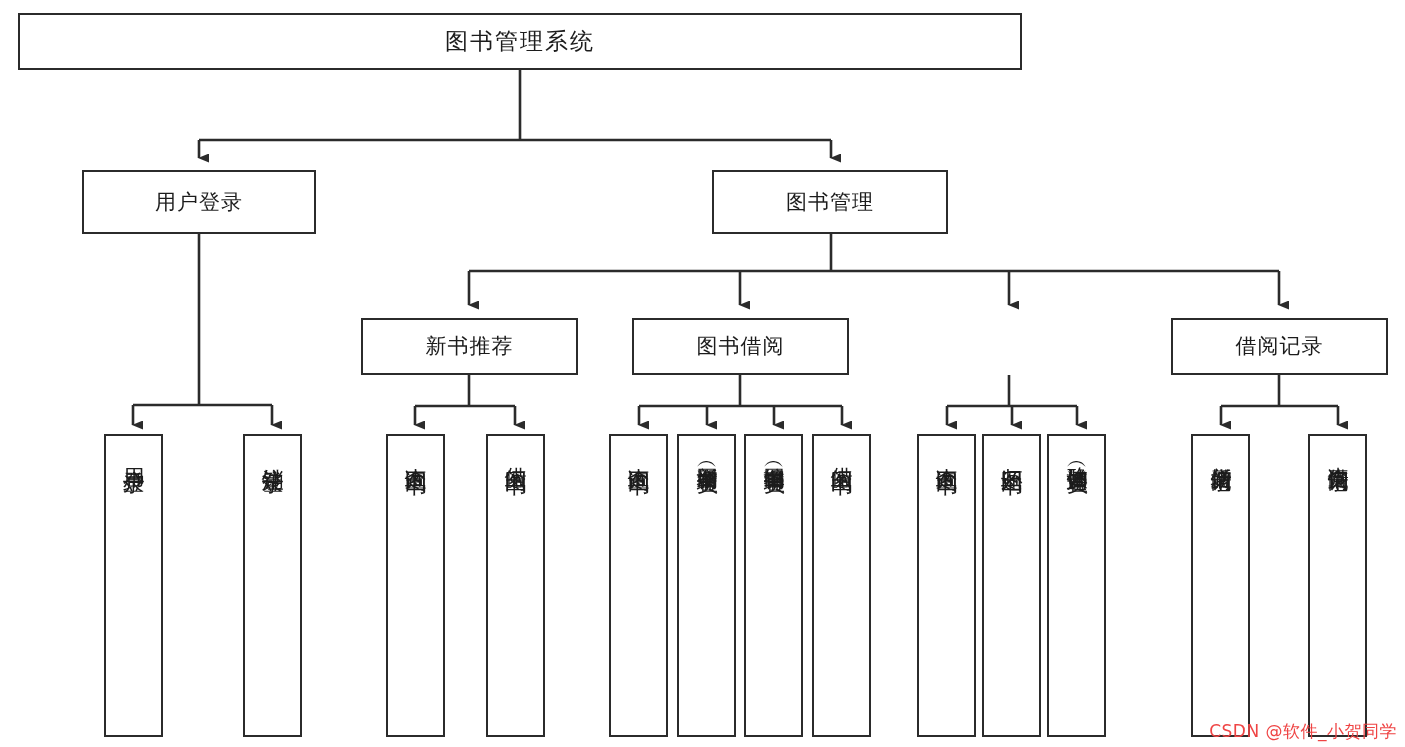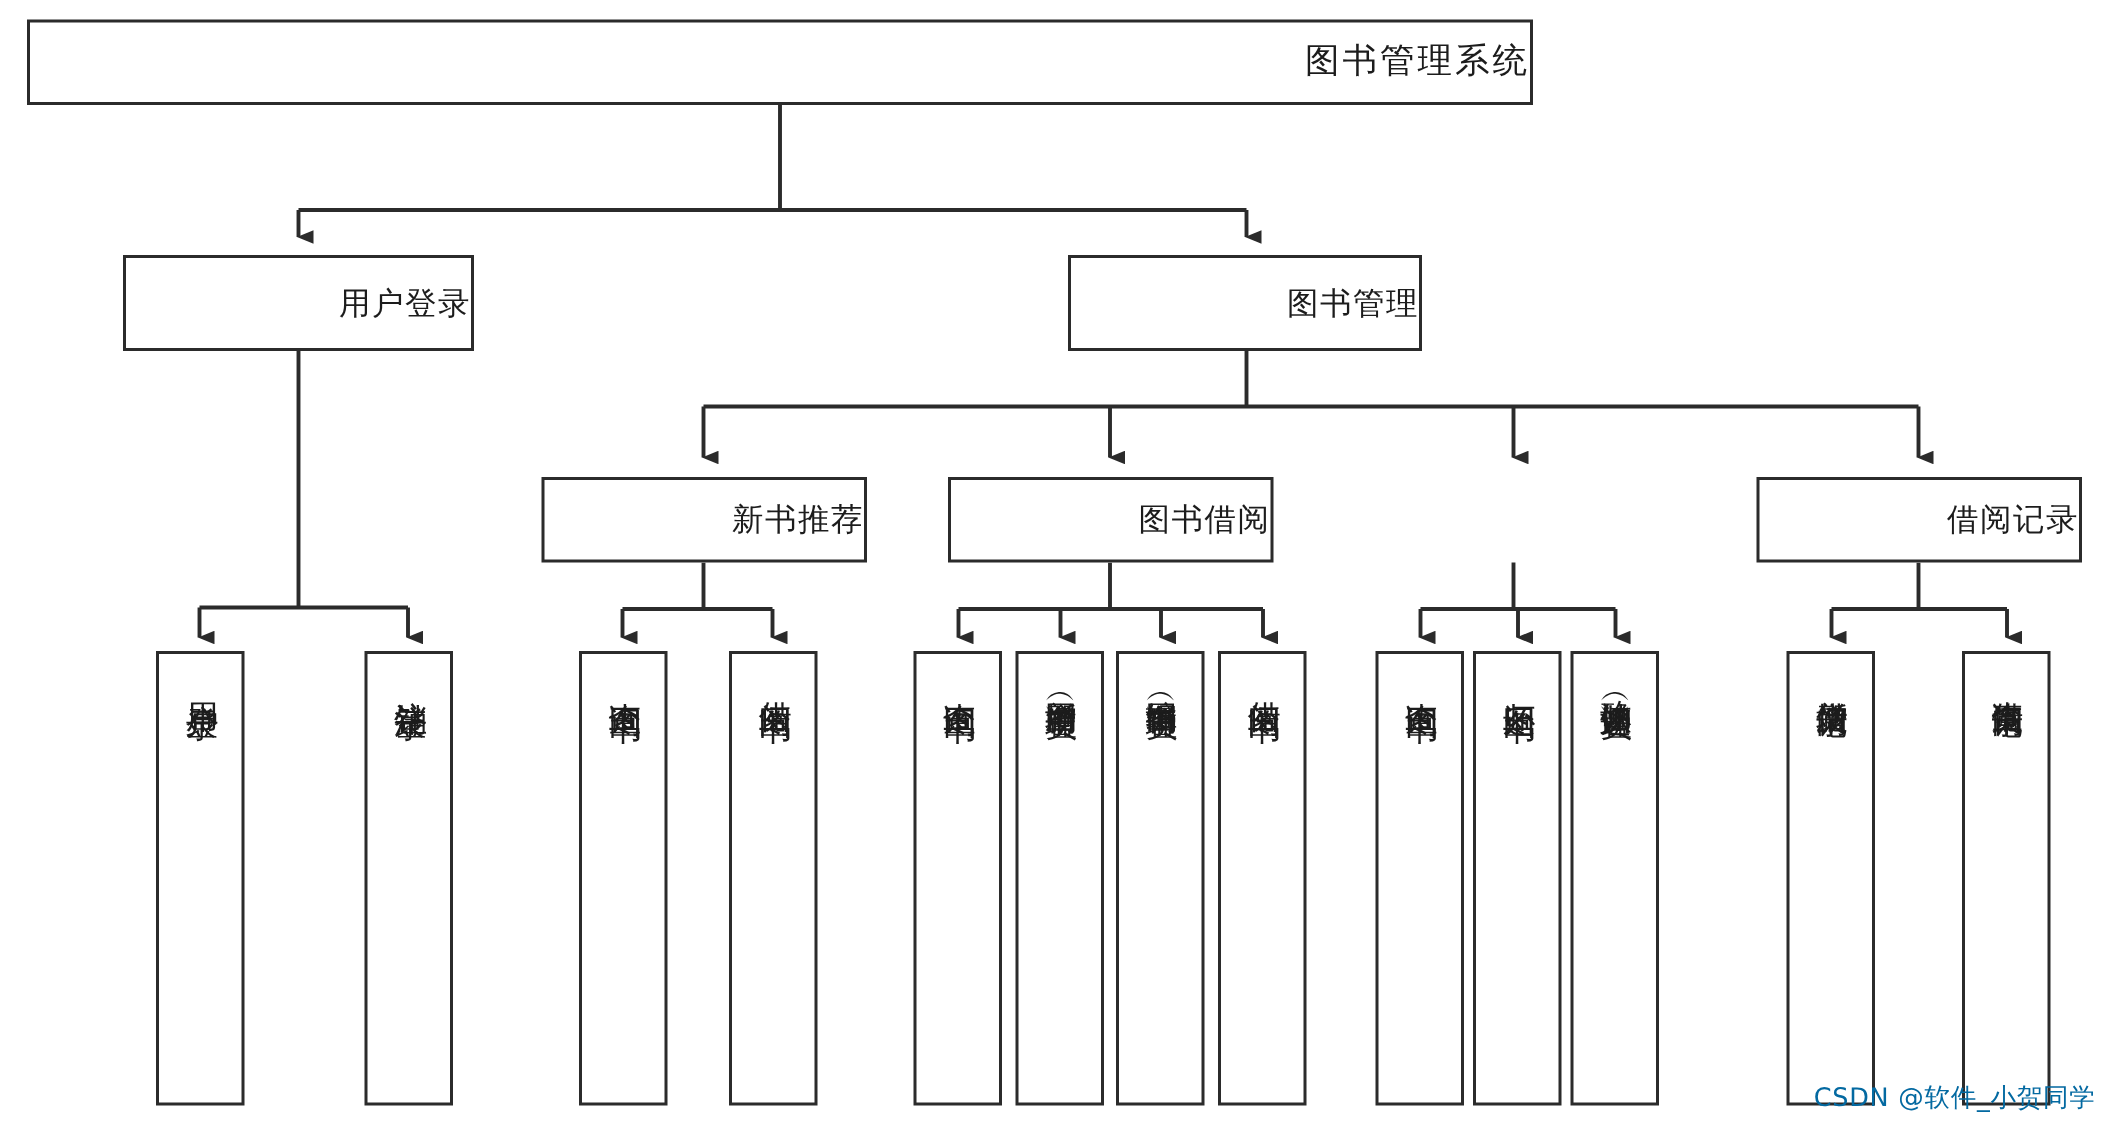--- a/index.html
+++ b/index.html
@@ -31,21 +31,21 @@
     height: 747px;
     pointer-events: none;
   }
   .node {
     position: absolute;
     box-sizing: border-box;
     border: 2.5px solid #2b2b2b;
     background: #ffffff;
     display: flex;
     align-items: center;
-    justify-content: flex-end;
+    justify-content: center;
     overflow: hidden;
   }
   .node .label {
     font-size: 21px;
     line-height: 1.25;
     letter-spacing: 1px;
     white-space: nowrap;
     color: #1c1c1c;
   }
   .node.leaf {
@@ -68,21 +68,21 @@
   }
   #root-node .label {
     font-size: 23px;
     letter-spacing: 2px;
   }
   #watermark {
     position: absolute;
     right: 8px;
     bottom: 4px;
     font-size: 17px;
-    color: #0369a1;
+    color: #ef4444;
     letter-spacing: 0.5px;
     white-space: nowrap;
     z-index: 5;
   }
 </style>
 </head>
 <body>
 
 <div id="diagram-root">
 

